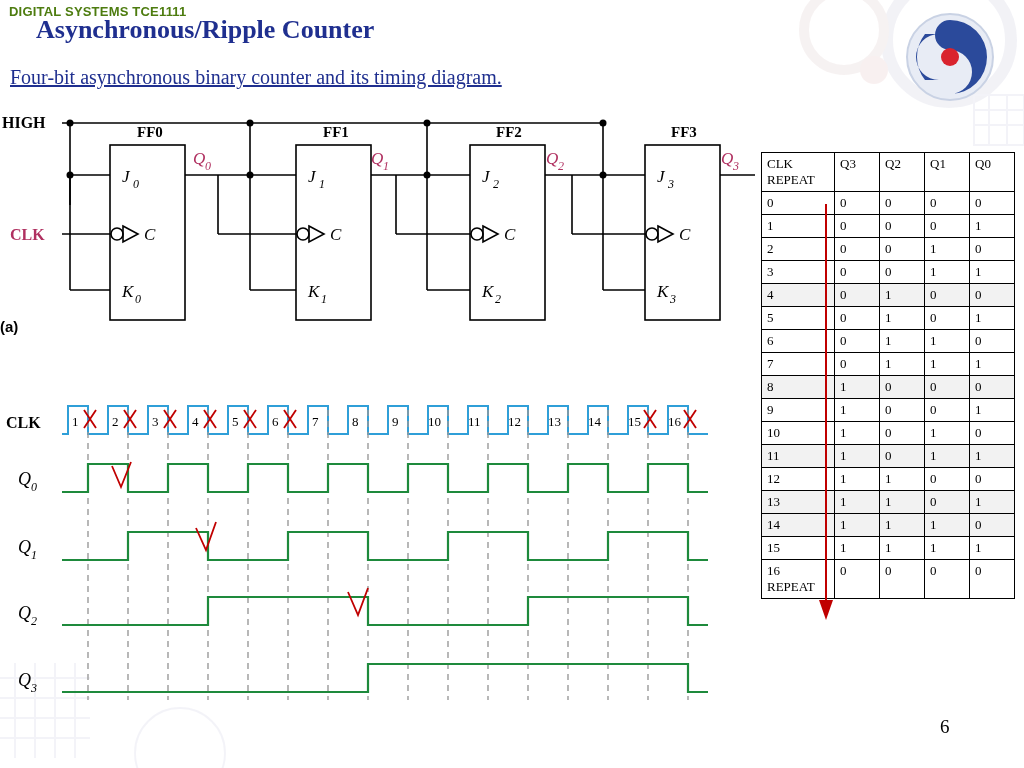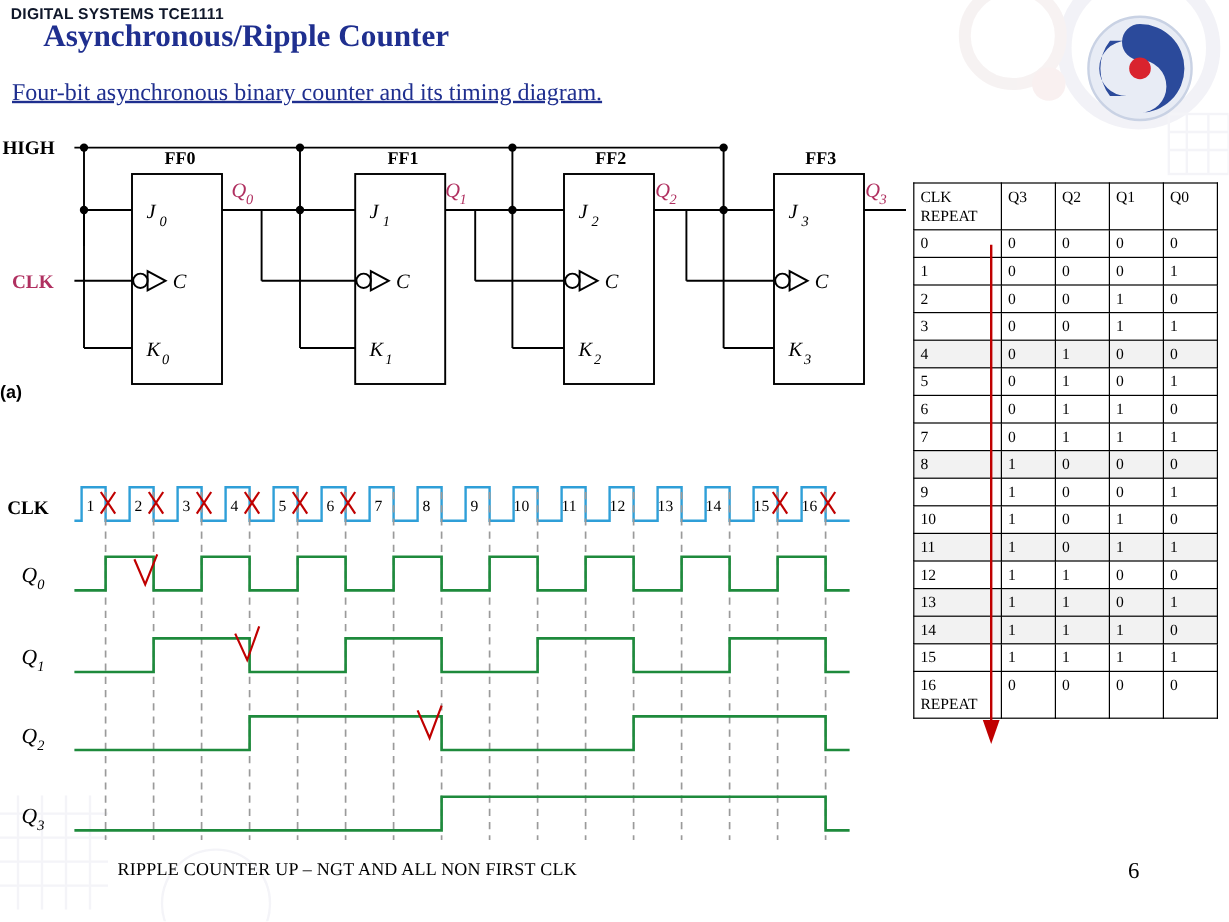--- a/index.html
+++ b/index.html
@@ -7,21 +7,21 @@
     width:1024px;height:768px;position:relative;overflow:hidden;
     background:#ffffff;
     font-family:"Liberation Serif",serif;
   }
   .bg-decor{position:absolute;top:0;right:0;width:300px;height:180px;pointer-events:none;opacity:.5;}
   .bg-decor-bl{position:absolute;left:0;bottom:0;width:260px;height:110px;pointer-events:none;opacity:.5;}
 
   #header-tag{
     position:absolute;left:9px;top:4px;
     font-family:"Liberation Sans",sans-serif;
-    font-weight:bold;font-size:13px;color:#0f172a;letter-spacing:.2px;
+    font-weight:bold;font-size:13px;color:#4d7c0f;letter-spacing:.2px;
   }
   #page-title{
     position:absolute;left:36px;top:15px;
     font-family:"Liberation Serif",serif;
     font-weight:bold;font-size:26px;color:#1f2f8f;
   }
   #subtitle{
     position:absolute;left:10px;top:66px;
     font-family:"Liberation Serif",serif;
     font-size:20px;color:#1f2f8f;text-decoration:underline;
@@ -441,15 +441,14 @@
     </tr>
   </tbody>
 </table>
 
 <svg id="red-arrow" viewBox="0 0 240 530">
   <line x1="65" y1="52" x2="65" y2="448" stroke="#c00000" stroke-width="2"></line>
   <path d="M58,448 L72,448 L65,468 Z" fill="#c00000"></path>
 </svg>
 
 <div id="footnote">
-  <div>RIPPLE COUNTER UP – NGT AND ALL NON FIRST CLK</div>
 </div>
 <div id="page-number">6</div>
 
 </body></html>

